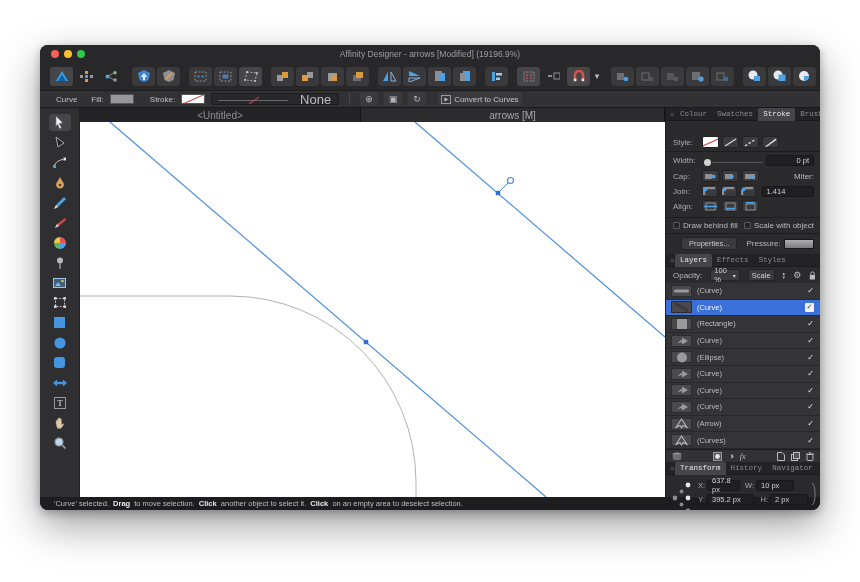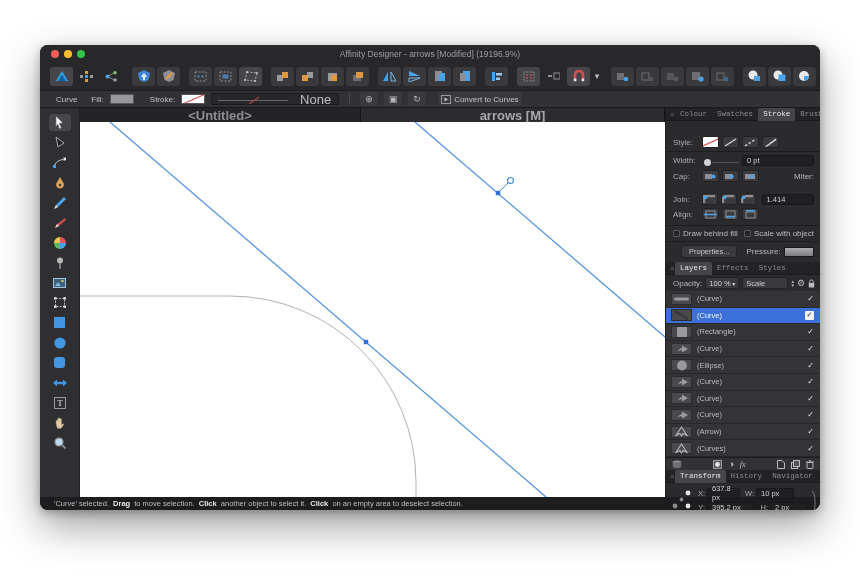--- a/index.html
+++ b/index.html
@@ -49,21 +49,21 @@
   
   .mainrow { display:flex; height:389px; }
   .toolstrip { width:40px; background:#2f2f31; border-right:1px solid #202022; display:flex;
                flex-direction:column; align-items:center; padding-top:6px; gap:3px; }
   .tool { width:22px; height:17px; display:flex; align-items:center; justify-content:center; border-radius:3px; }
   .tool.selected { background:#46464a; }
 
   .canvaswrap { width:585px; display:flex; flex-direction:column; }
   .doctabs { height:14px; background:#1f1f21; display:flex; }
   .doctab { flex:none; display:flex; align-items:center; justify-content:center;
-            font-size:13px; color:#8f8f92; border-right:1px solid #141416;font-weight:bold; }
+            font-size:10px; color:#8f8f92; border-right:1px solid #141416; }
   .doctab.t1 { width:281px; background:#242427; }
   .doctab.t2 { width:304px; background:#2c2c2f; color:#a8a8ab; }
   .canvas { position:relative; width:585px; height:375px; background:#ffffff; }
 
   .rightpanel { width:155px; background:#2b2b2d; border-left:1px solid #1c1c1e; font-size:8px; color:#b9b9bc;
                 display:flex; flex-direction:column; }
   .ptabs { height:13px; background:#232325; display:flex; align-items:center; padding-left:4px; gap:0;
            border-bottom:1px solid #1b1b1d; flex:none; }
   .ptab { padding:0 5px; height:13px; line-height:13px; color:#8b8b8e; font-size:7.5px;font-family:Liberation Mono, monospace; }
   .ptab.active { background:#46464a; color:#e6e6e8; border-radius:2px 2px 0 0; }
@@ -75,21 +75,21 @@
   .mbtn.stylenone { background:#fff; position:relative; overflow:hidden; }
   .field { background:#202022; border:1px solid #18181a; border-radius:2px; height:11px;
            display:flex; align-items:center; padding:0 4px; color:#cfcfd2; font-size:7.5px; }
   .hdiv { height:1px; background:#1d1d1f; margin:3px 0; flex:none; }
   .checkbox { width:7px; height:7px; border:1px solid #57575b; background:#242427; border-radius:1px; flex:none; }
   .pbtn { background:#3b3b3e; border:1px solid #232325; border-radius:3px; height:13px; padding:0 7px;
           display:flex; align-items:center; color:#c9c9cc; font-size:7.5px;margin-left:8px; }
   .pressurebox { width:44px; height:10px; border:1px solid #18181a; background:linear-gradient(180deg,#aeaeb0,#7c7c7f); }
 
   
-  .opacityrow { display:flex; align-items:center; gap:3px; padding:2px 5px 2px 7px; flex:none; }
+  .opacityrow { display:flex; align-items:center; gap:8px; padding:2px 5px 2px 7px; flex:none; }
   .drop { background:#3a3a3d; border:1px solid #232325; border-radius:2px; height:12px;
           display:flex; align-items:center; justify-content:space-between; padding:0 3px; font-size:7.5px; color:#d2d2d4; }
   .stepper { display:flex; flex-direction:column; line-height:4px; font-size:5px; color:#bcbcbe; }
   .layerlist { flex:none; height:166px; background:#2e2e30; overflow:hidden; }
   .lrow { height:16.6px; display:flex; align-items:center; gap:5px; padding:0 6px 0 5px;
           border-bottom:1px solid #28282a; background:#343437; }
   .lrow.selected { background:#3a70d8; }
   .lthumb { width:21px; height:12px; background:#4a4a4d; border:1px solid #2c2c2e; flex:none;
             display:flex; align-items:center; justify-content:center; }
   .lname { flex:1; color:#bcbcbf; font-size:7.5px; }
@@ -537,21 +537,21 @@
         </div>
 
         <div class="hdiv"></div>
 
         <div class="prow">
           <span class="plabel">Width:</span>
           <span style="flex:1; position:relative; height:10px">
             <span style="position:absolute; left:2px; top:3px; width:7px; height:7px; border-radius:50%; background:#d2d2d4"></span>
             <span style="position:absolute; left:10px; right:0; top:6px; border-top:1px solid #55555a"></span>
           </span>
-          <span class="field" style="width:72px; ">
+          <span class="field" style="width:48px; justify-content:flex-end">
             <span>0 pt</span>
             </span>
         </div>
 
         <div class="prow" style="margin-top:4px">
           <span class="plabel">Cap:</span>
           <span class="mbtn">
             <svg width="13" height="9">
                 <rect x="1" y="2" width="7" height="5" fill="#8f8f93"></rect>
                 <circle cx="9.5" cy="4.5" r="2" fill="#4aa3e8"></circle>
@@ -566,21 +566,21 @@
           <span class="mbtn">
             <svg width="13" height="9">
                 <rect x="1" y="2" width="10" height="5" fill="#8f8f93"></rect>
                 <circle cx="7.5" cy="4.5" r="2" fill="#4aa3e8"></circle>
               </svg>
             </span>
           <span style="flex:1"></span>
           <span>Miter:</span>
         </div>
 
-        <div class="prow" style="margin-top:11px">
+        <div class="prow" style="margin-top:3px">
           <span class="plabel">Join:</span>
           <span class="mbtn">
             <svg width="13" height="9">
                 <path d="M1,8 L1,1 L12,1" fill="none" stroke="#8f8f93" stroke-width="2.4"></path>
                 <circle cx="2.5" cy="2.5" r="1.8" fill="#4aa3e8"></circle>
               </svg>
             </span>
           <span class="mbtn">
             <svg width="13" height="9">
                 <path d="M1,8 L1,4 Q1,1 5,1 L12,1" fill="none" stroke="#8f8f93" stroke-width="2.4"></path>

